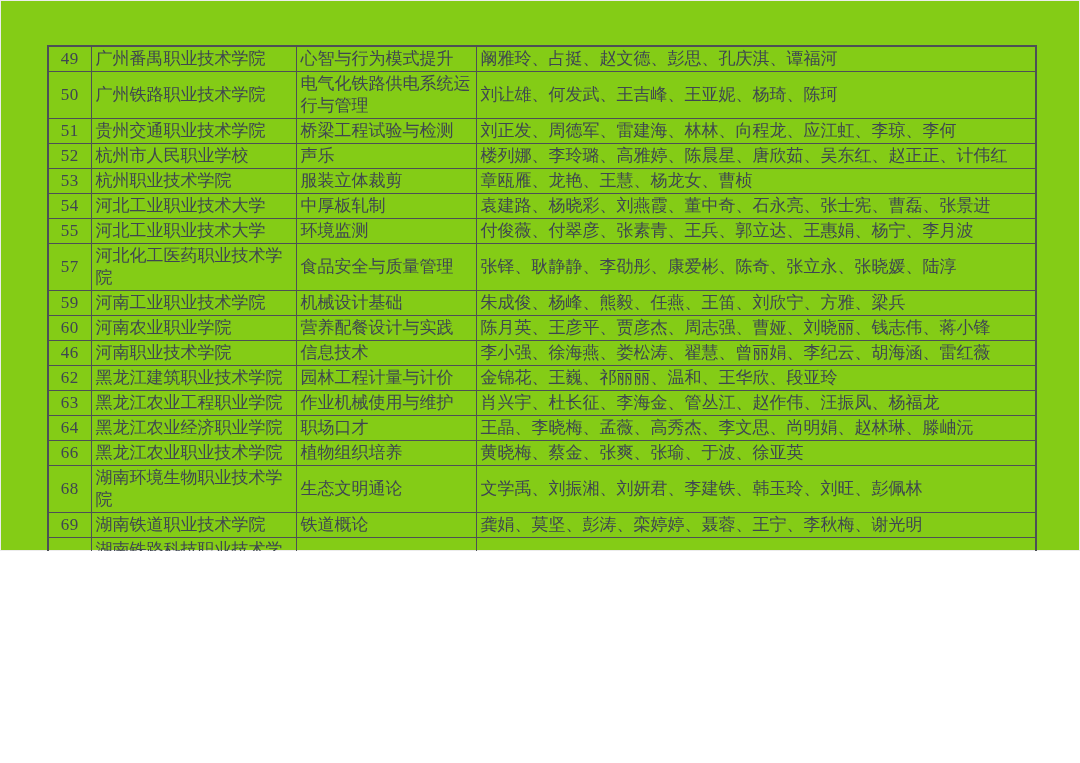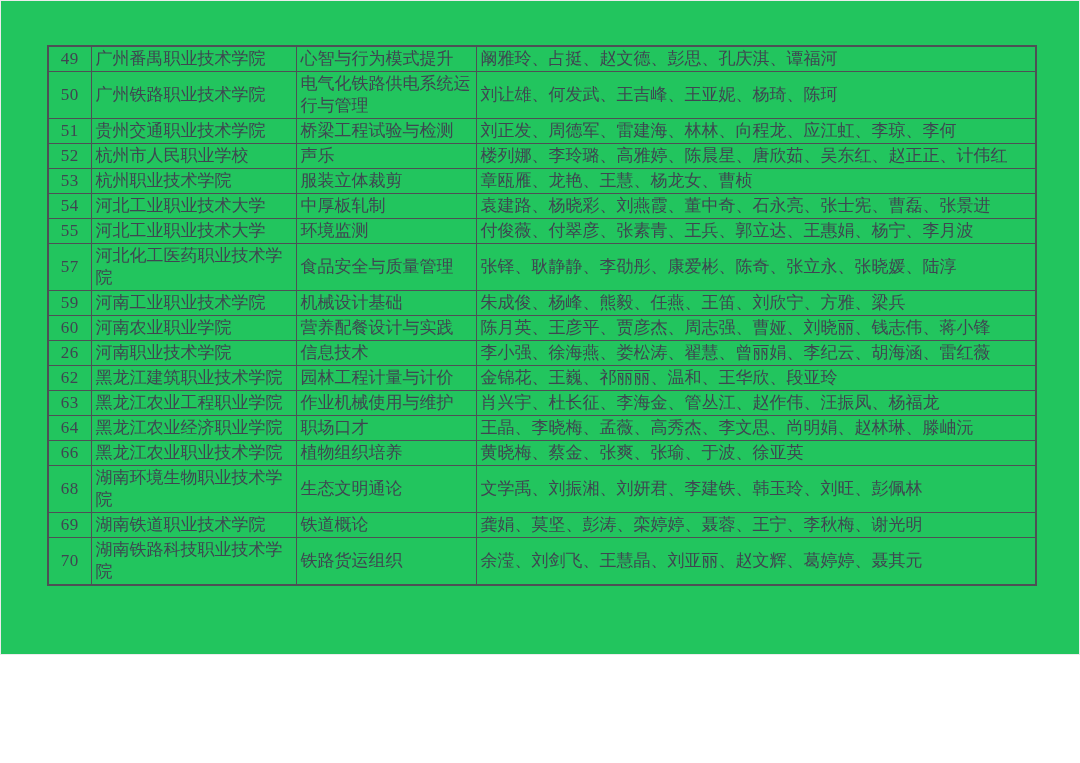--- a/index.html
+++ b/index.html
@@ -3,22 +3,22 @@
 <meta charset="utf-8">
 <style>
   html, body {
     margin: 0;
     padding: 0;
     background: #ffffff;
   }
   .page {
     position: relative;
     width: 1080px;
-    height: 655px;
-    background: #22c55e;
+    height: 551px;
+    background: #84cc16;
     box-shadow: inset 0 0 0 1px #ececec;
     font-family: "Liberation Serif", "DejaVu Serif", serif;
     color: #3f4651;
     overflow: hidden;
   }
   table.course-table {
     position: absolute;
     left: 47px;
     top: 45px;
     width: 988px;
@@ -135,21 +135,21 @@
         </tr>
 
         <tr class="row">
           <td class="c-num">60</td>
           <td class="c-school">河南农业职业学院</td>
           <td class="c-course">营养配餐设计与实践</td>
           <td class="c-teachers">陈月英、王彦平、贾彦杰、周志强、曹娅、刘晓丽、钱志伟、蒋小锋</td>
         </tr>
 
         <tr class="row">
-          <td class="c-num">26</td>
+          <td class="c-num">46</td>
           <td class="c-school">河南职业技术学院</td>
           <td class="c-course">信息技术</td>
           <td class="c-teachers">李小强、徐海燕、娄松涛、翟慧、曾丽娟、李纪云、胡海涵、雷红薇</td>
         </tr>
 
         <tr class="row">
           <td class="c-num">62</td>
           <td class="c-school">黑龙江建筑职业技术学院</td>
           <td class="c-course">园林工程计量与计价</td>
           <td class="c-teachers">金锦花、王巍、祁丽丽、温和、王华欣、段亚玲</td>

